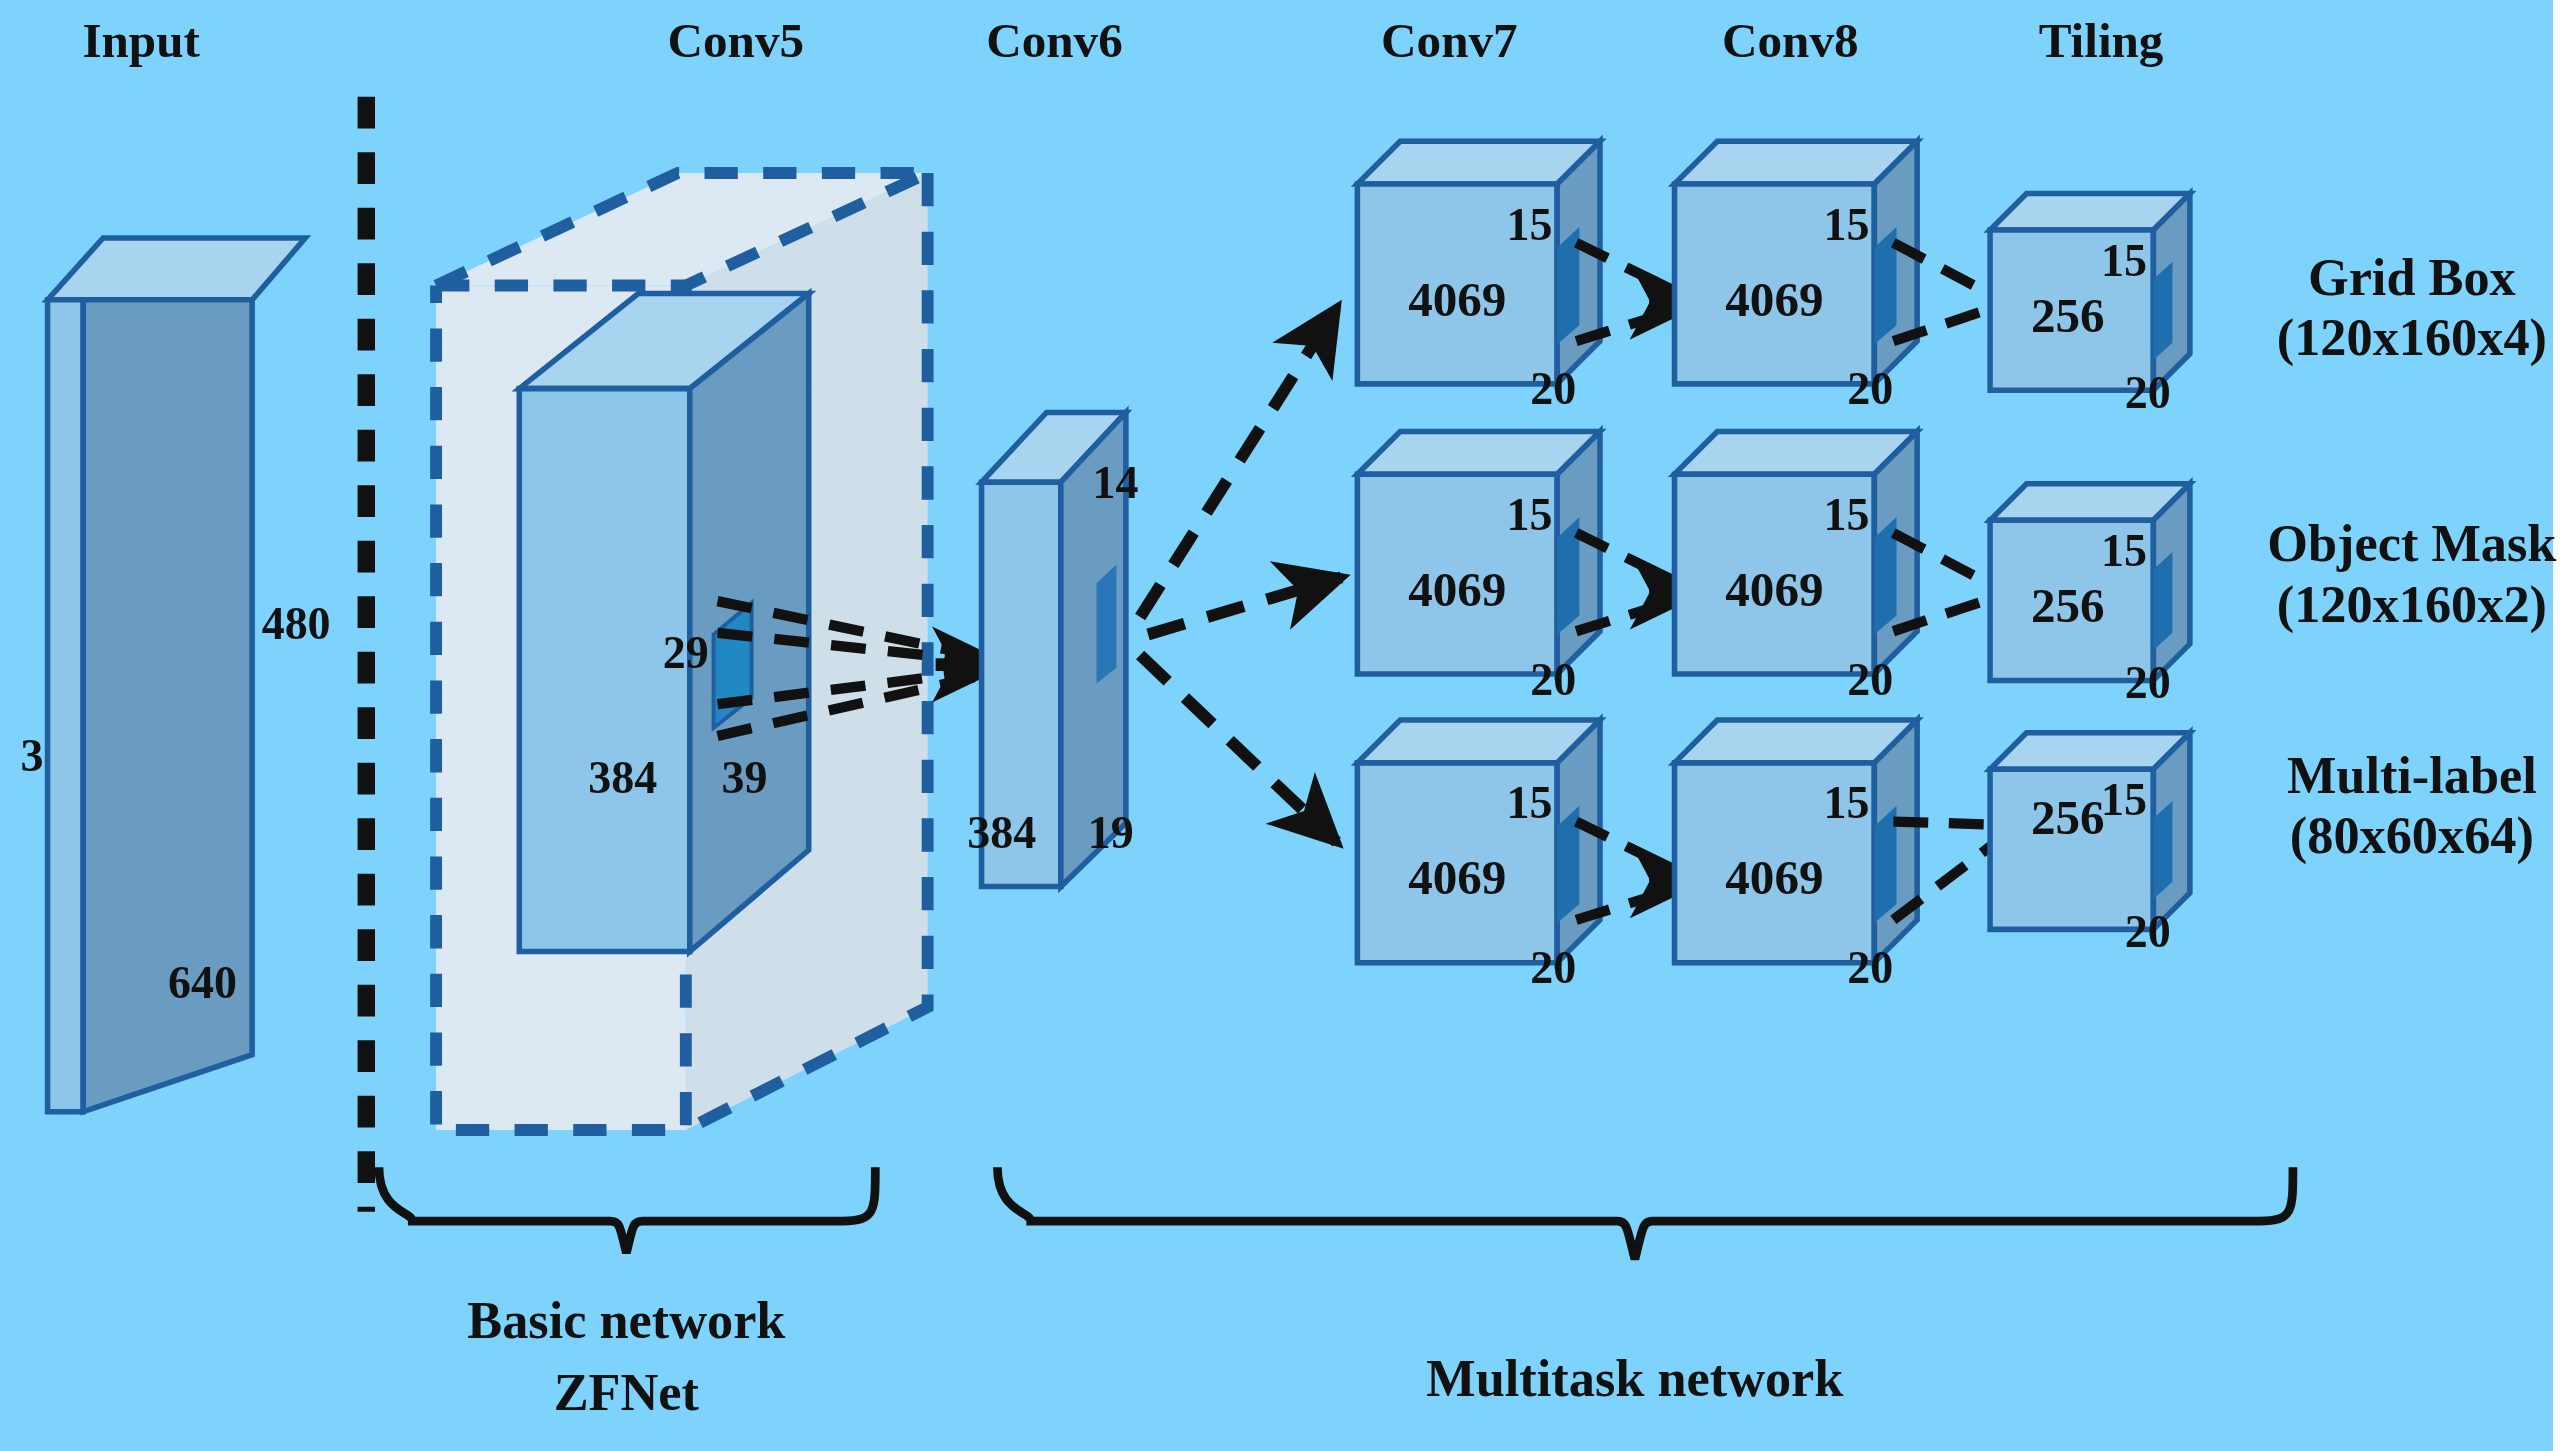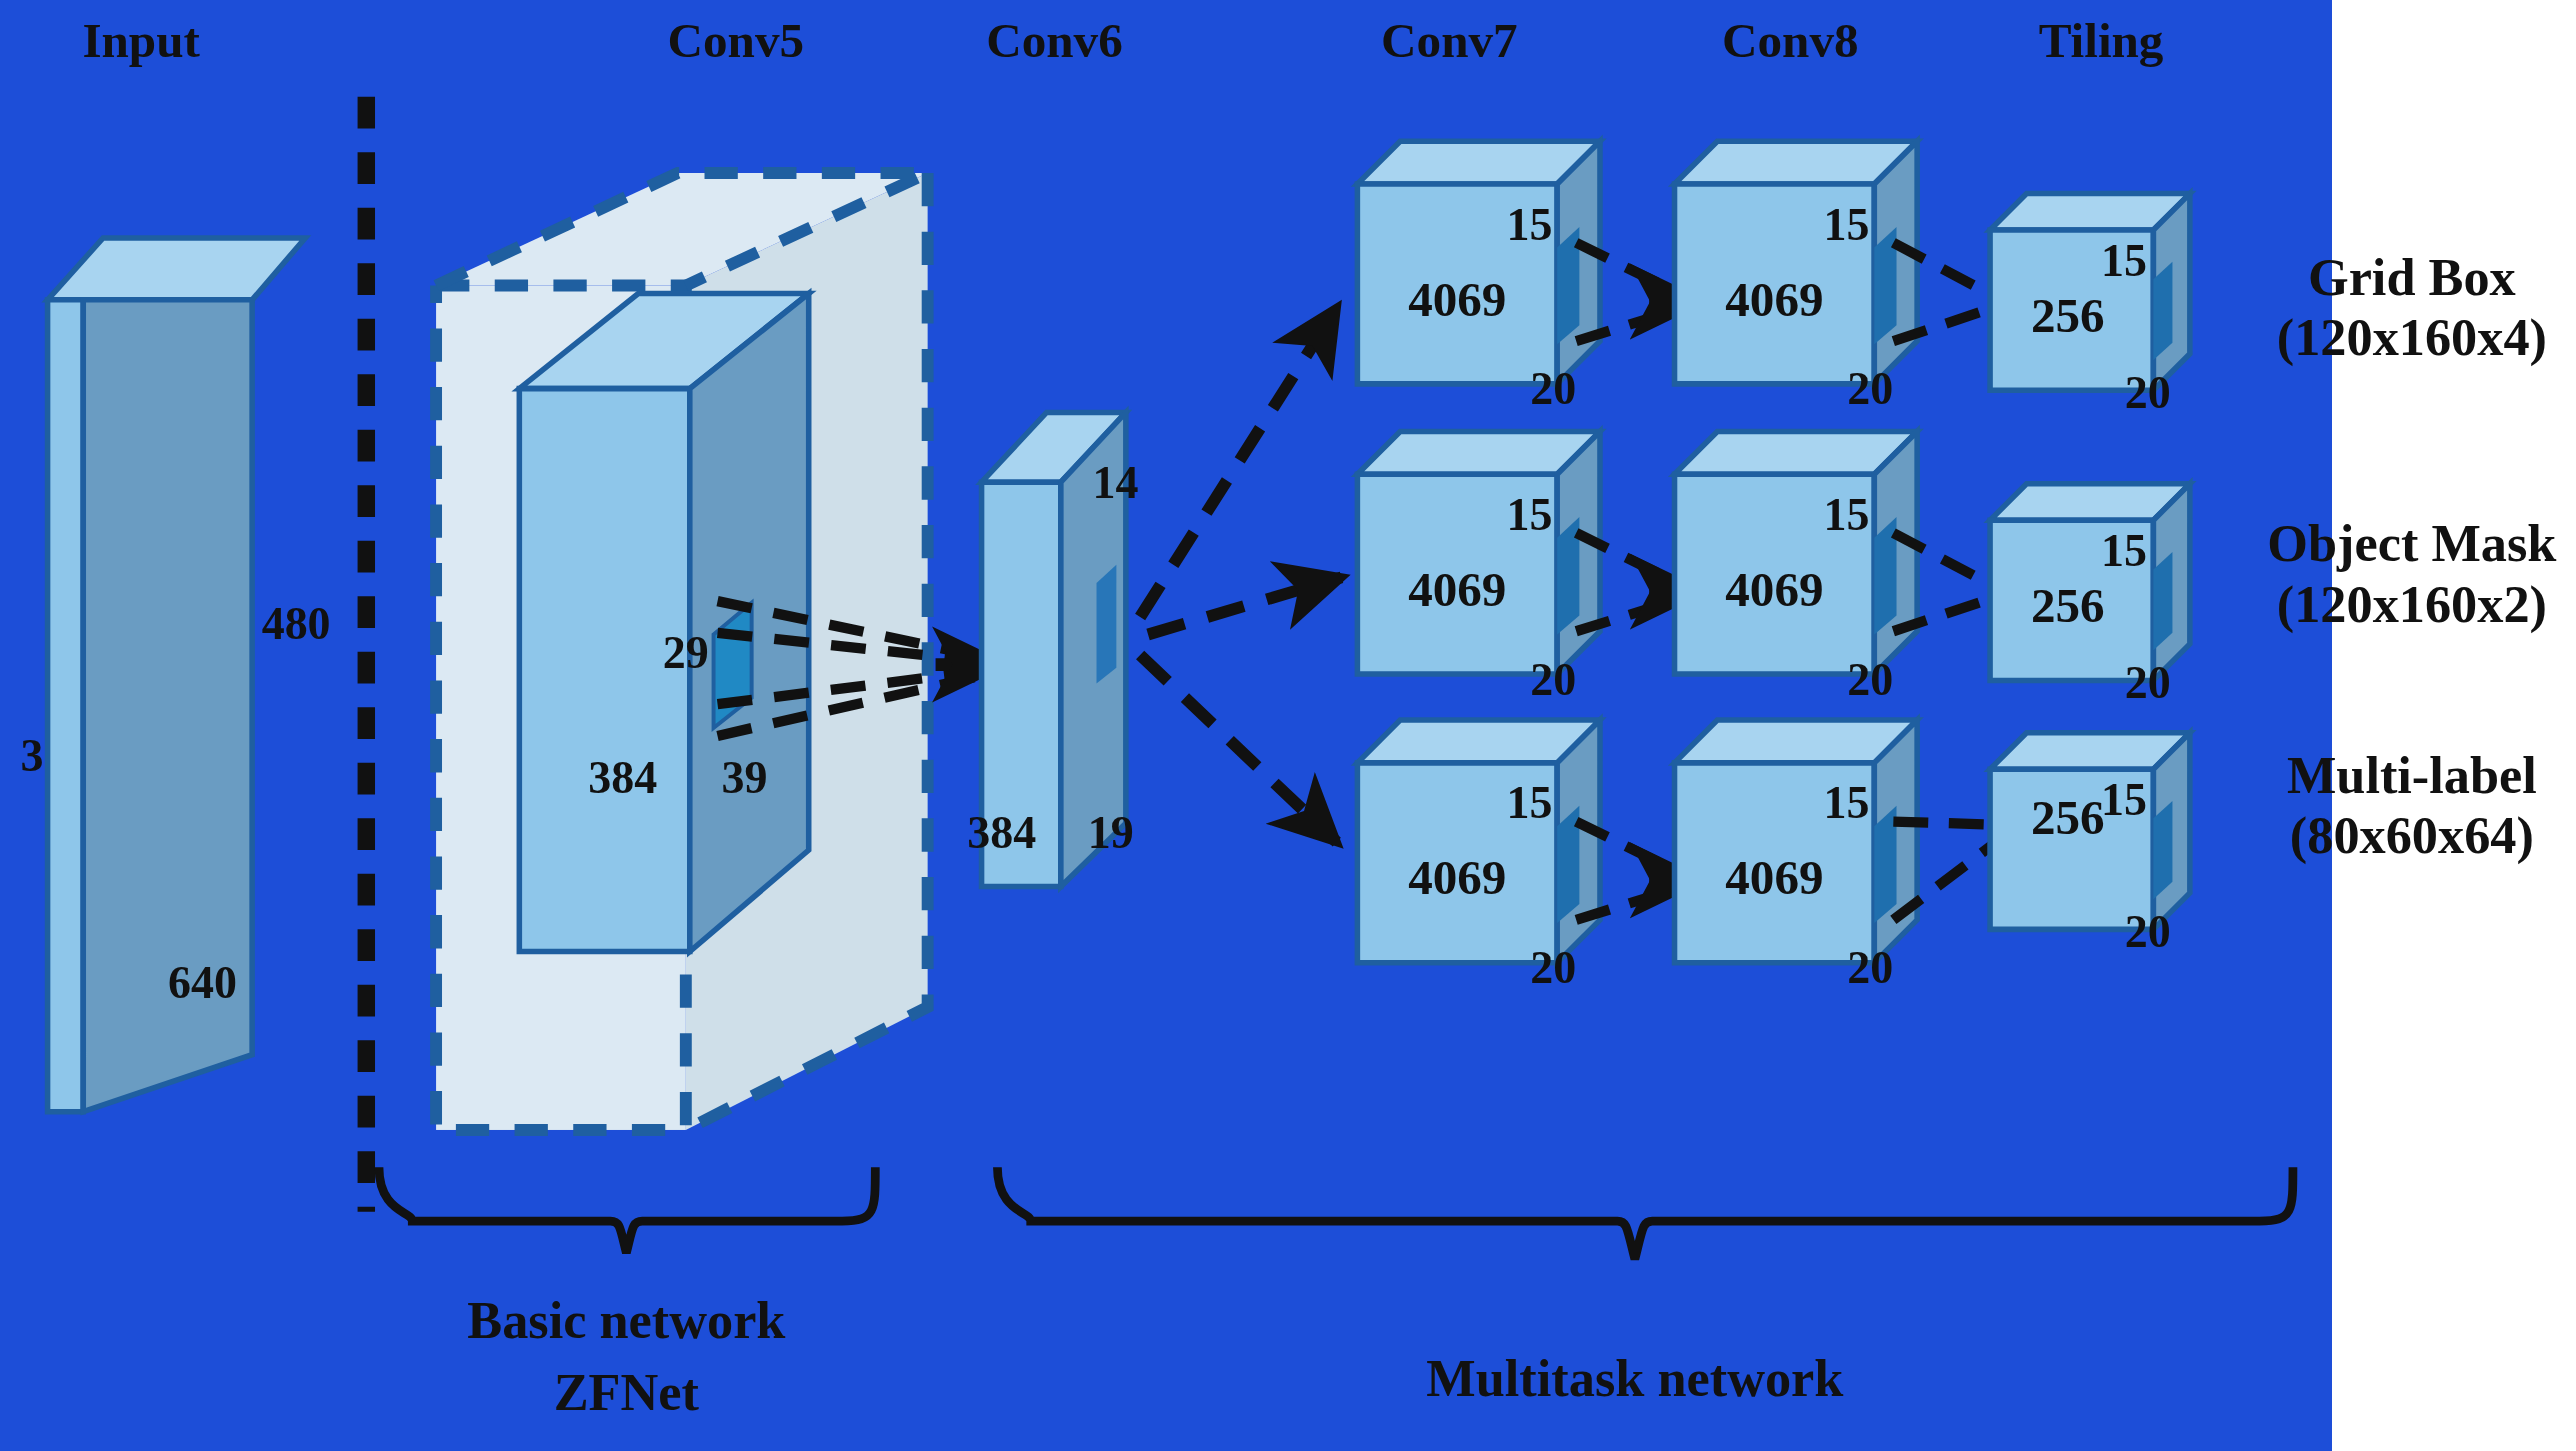--- a/index.html
+++ b/index.html
@@ -1,18 +1,18 @@
 <!DOCTYPE html>
 <html style="font-size:12.7px"><head>
 <meta charset="utf-8">
 <style>
   html,body{margin:0;padding:0;background:#ffffff;}
   body{width:2576px;height:1452px;overflow:hidden;
        font-family:"Liberation Serif","DejaVu Serif",serif;}
-  #stage{position:relative;width:2332px;height:1452px;background:#1d4ed8;}
+  #stage{position:relative;width:2553px;height:1452px;background:#7dd3fc;}
   svg{position:absolute;left:0;top:0;}
   .hdr{font-weight:700;font-size:62px;fill:#111;}
   .dimlabel{font-weight:700;font-size:58px;fill:#111;}
   .blocklabel{font-weight:700;font-size:62px;fill:#111;}
   .outlabel{font-weight:700;font-size:66px;fill:#111;}
   .bracelabel{font-weight:700;font-size:66px;fill:#111;}
   text{paint-order:stroke;}
 </style>
 </head>
 <body>

